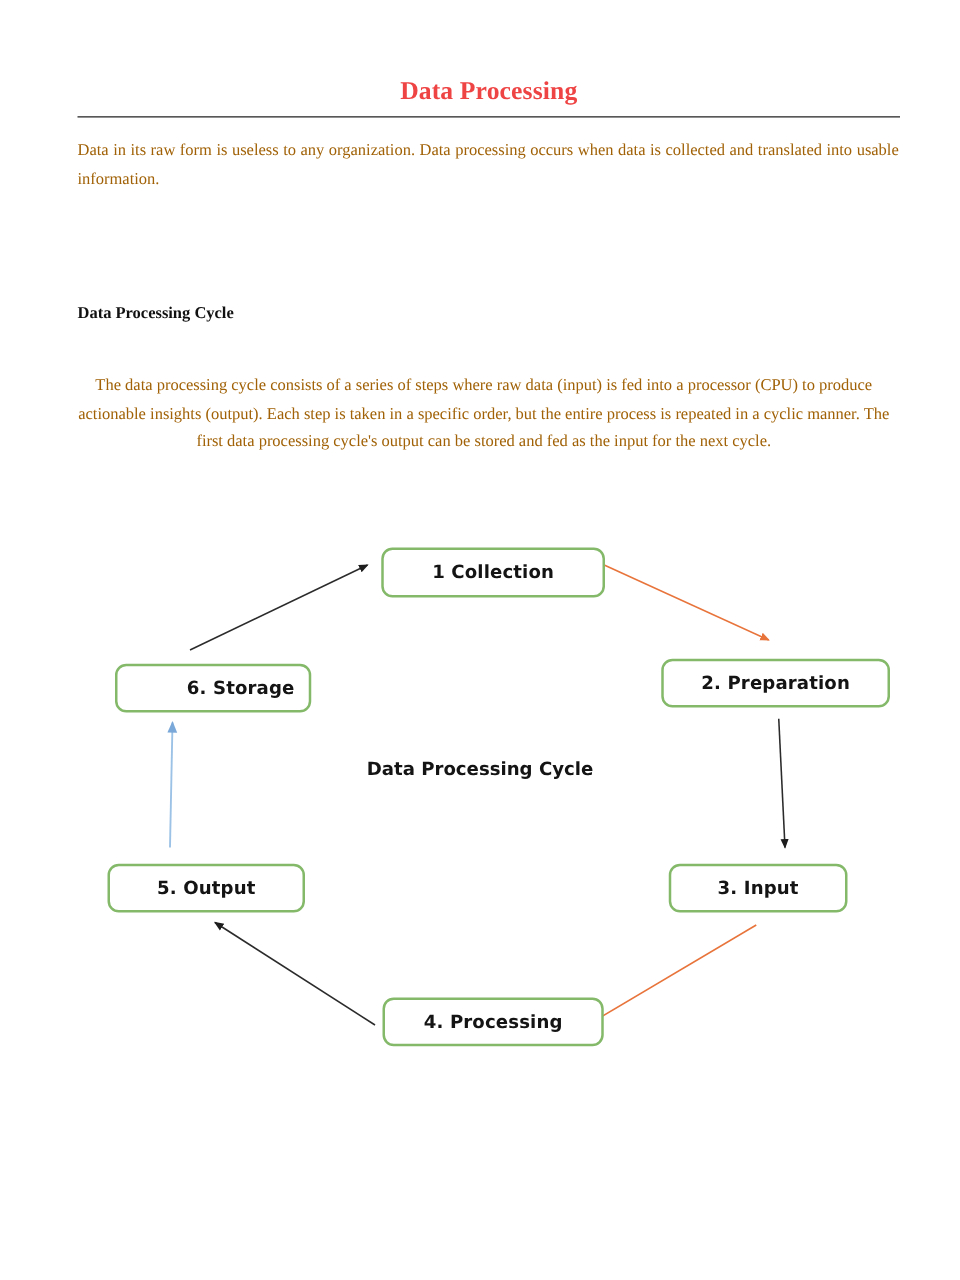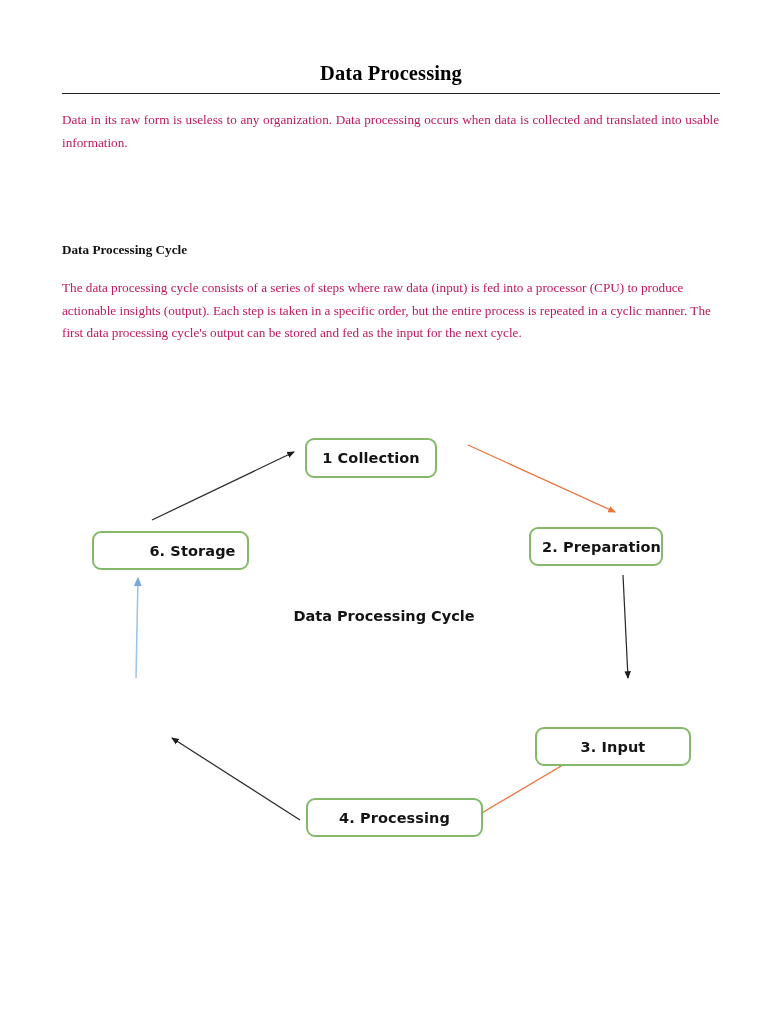--- a/index.html
+++ b/index.html
@@ -29,43 +29,43 @@
   .doc-title {
     position: absolute;
     left: 62px;
     top: 62px;
     width: 658px;
     text-align: center;
     font-family: "Liberation Serif", serif;
     font-weight: bold;
     font-size: 20.5px;
     letter-spacing: 0.1px;
-    color: #000000;
+    color: #ef4444;
   }
   .title-rule {
     position: absolute;
     left: 62px;
     top: 93px;
     width: 658px;
     height: 0;
     border-top: 1.4px solid #222222;
   }
 
   
   .body-block {
     position: absolute;
     left: 62px;
     width: 657px;
     font-family: "Liberation Serif", serif;
     font-size: 13.2px;
     line-height: 1.72;
-    color: #be185d;
+    color: #a16207;
   }
   .justified { text-align: justify; }
-  .leftal { text-align: left; }
+  .leftal { text-align: center; margin-top: 20px; }
 
   .p1 { top: 109px; }
   .p2 { top: 166px; }
   .h-sub {
     position: absolute;
     left: 62px;
     top: 242px;
     font-family: "Liberation Serif", serif;
     font-weight: bold;
     font-size: 13.2px;
@@ -100,23 +100,23 @@
     align-items: center;
     justify-content: center;
     font-family: "DejaVu Sans", sans-serif;
     font-weight: bold;
     font-size: 14.5px;
     color: #141414;
     letter-spacing: 0.1px;
     z-index: 3;
   }
 
-  .n-collection  { left: 305px; top: 18px;  width: 132px; height: 40px; }
-  .n-preparation { left: 529px; top: 107px; width: 134px; height: 39px; justify-content: flex-end; }
-  .n-input       { left: 535px; top: 271px; width: 156px; height: 39px; margin-top: 36px; }
+  .n-collection  { left: 305px; top: 18px;  width: 179px; height: 40px; }
+  .n-preparation { left: 529px; top: 107px; width: 183px; height: 39px; }
+  .n-input       { left: 535px; top: 271px; width: 143px; height: 39px; }
   .n-processing  { left: 306px; top: 378px; width: 177px; height: 39px; }
   .n-output      { left: 86px;  top: 271px; width: 158px; height: 39px; }
   .n-storage     { left: 92px;  top: 111px; width: 157px; height: 39px; padding-left: 44px; }
 
   .center-label {
     position: absolute;
     left: 244px;
     top: 188px;
     width: 280px;
     text-align: center;
@@ -174,20 +174,23 @@
     </div>
     <div class="node n-preparation">
       <span>2. Preparation</span>
     </div>
     <div class="node n-input">
       <span>3. Input</span>
     </div>
     <div class="node n-processing">
       <span>4. Processing</span>
     </div>
+    <div class="node n-output">
+      <span>5. Output</span>
+    </div>
     <div class="node n-storage">
       <span>6. Storage</span>
     </div>
 
     <div class="center-label">Data Processing Cycle</div>
 
   </div>
 
 </div>
 

